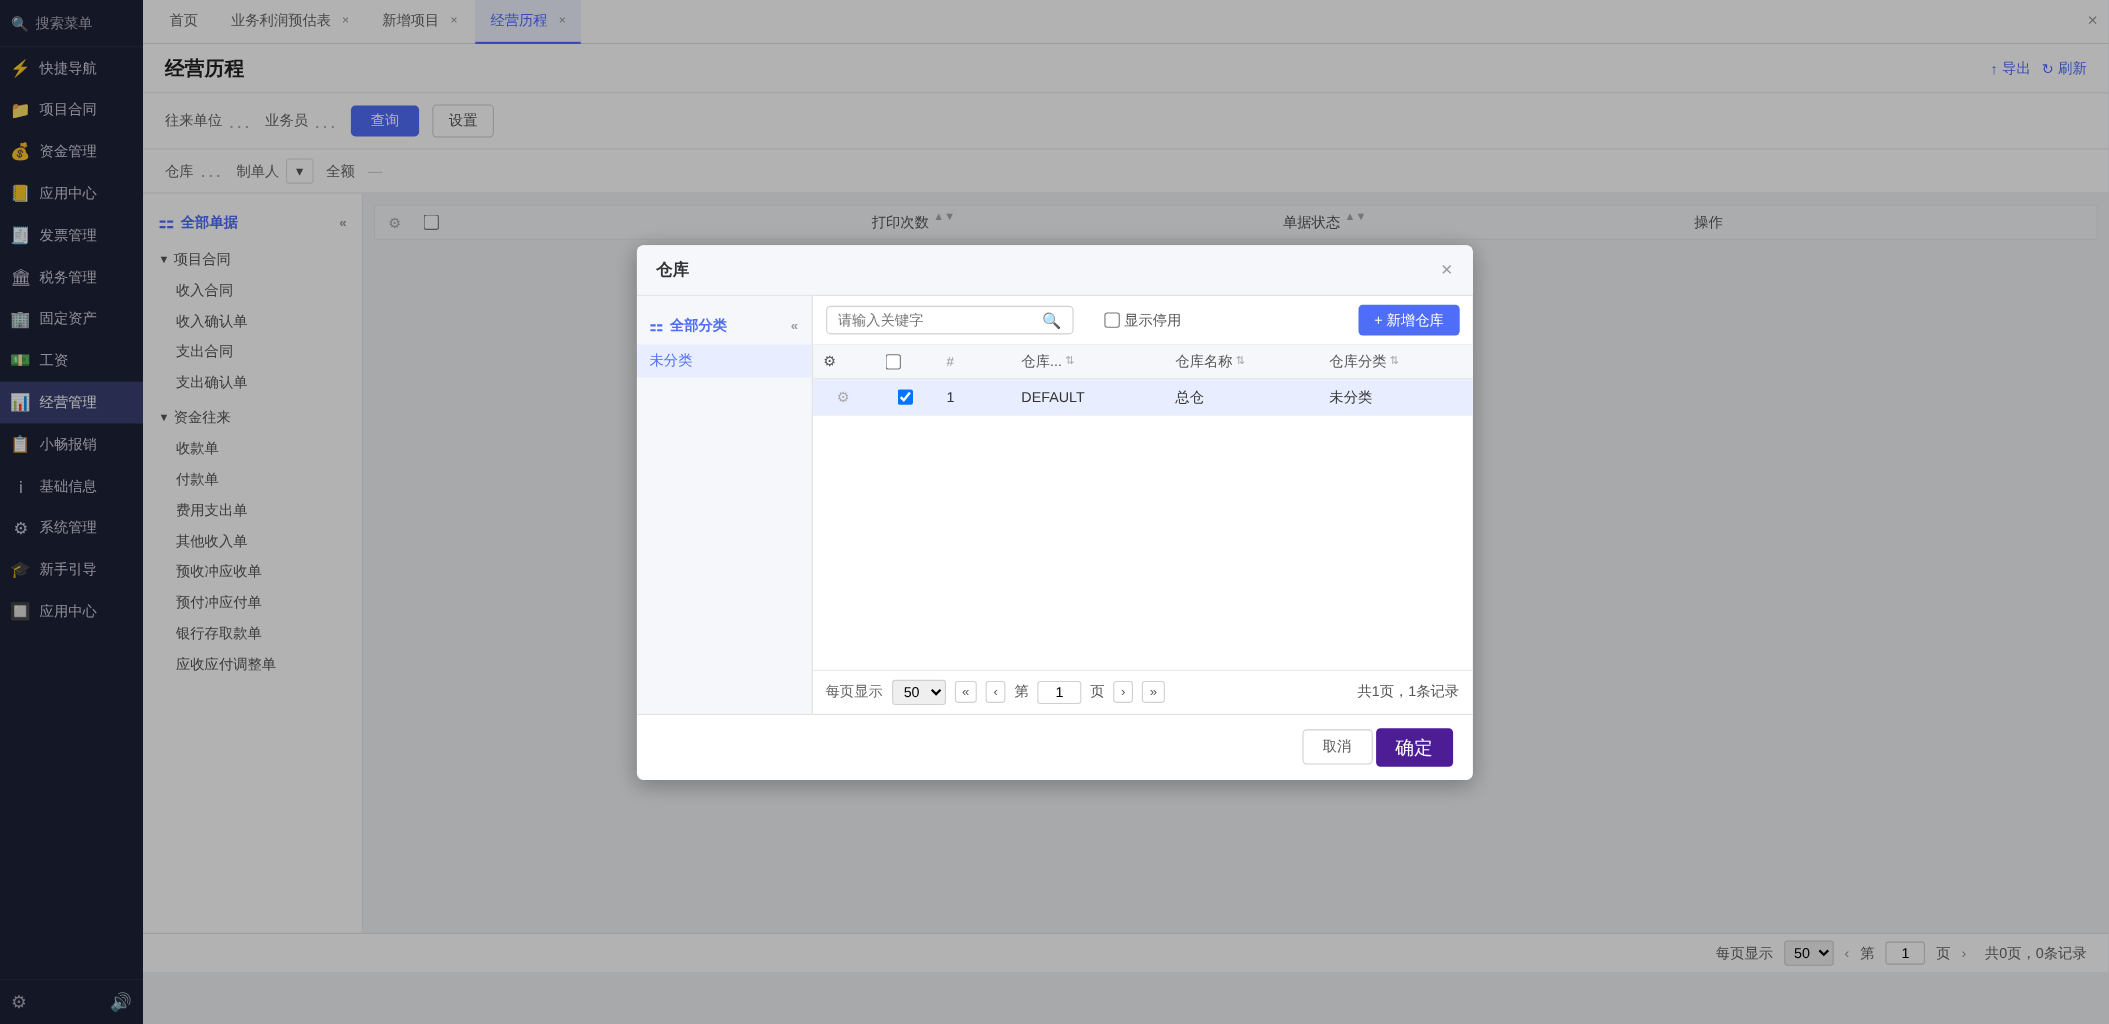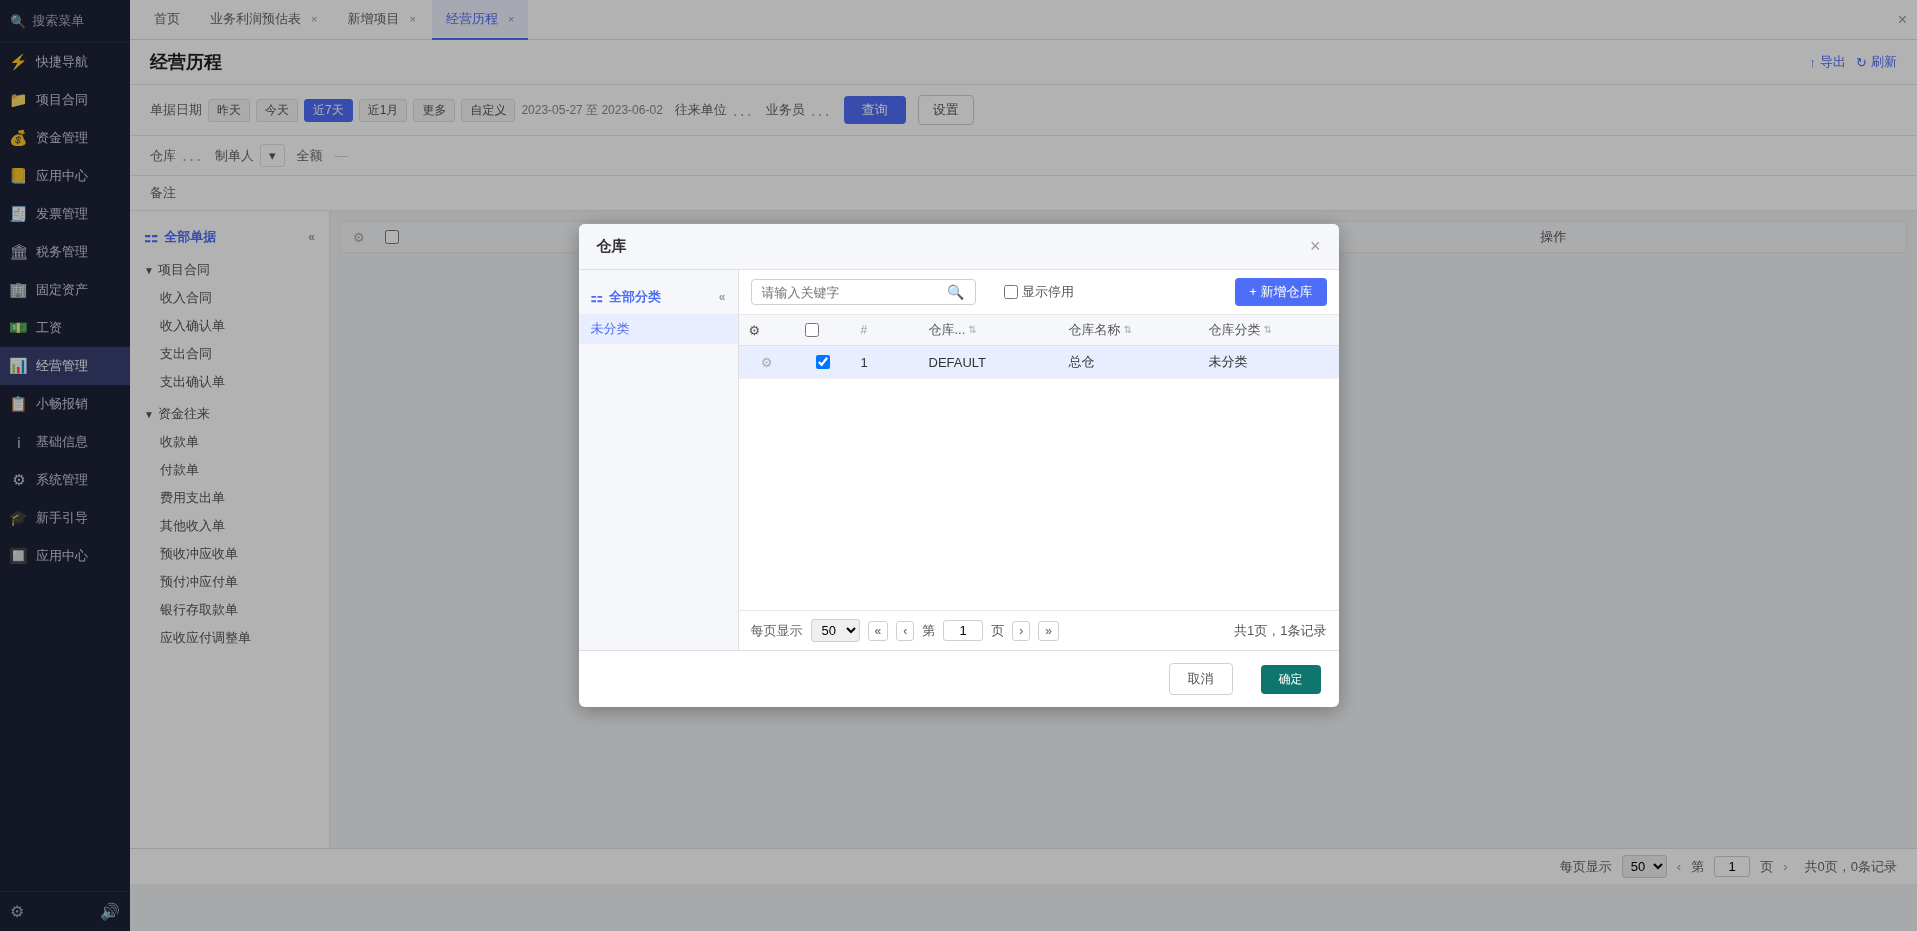--- a/index.html
+++ b/index.html
@@ -97,23 +97,23 @@
     .dialog-table-row.selected { background: #e8eeff; }
     .dialog-table-col { flex: 1; padding: 0 10px; font-size: 13px; color: #333; }
     .dialog-table-col.col-check { flex: 0.3; display: flex; align-items: center; justify-content: center; }
     .dialog-table-col.col-gear { flex: 0.3; display: flex; align-items: center; justify-content: center; color: #aaa; cursor: pointer; }
     .dialog-pagination { padding: 8px 12px; display: flex; align-items: center; gap: 8px; font-size: 13px; color: #555; border-top: 1px solid #e8e8e8; }
     .pagination-label { color: #666; }
     .pagination-select { border: 1px solid #d0d0d0; border-radius: 3px; padding: 2px 6px; font-size: 13px; cursor: pointer; }
     .pagination-btn { border: 1px solid #d0d0d0; border-radius: 3px; padding: 2px 6px; cursor: pointer; background: #fff; color: #555; font-size: 12px; }
     .pagination-input { border: 1px solid #d0d0d0; border-radius: 3px; padding: 2px 6px; font-size: 13px; width: 40px; text-align: center; }
     .pagination-info { margin-left: auto; color: #555; }
-    .dialog-footer { padding: 12px 18px; display: flex; align-items: center; justify-content: flex-end; gap: 28px; border-top: 1px solid #e0e0e0; }
+    .dialog-footer { padding: 12px 18px; display: flex; align-items: center; justify-content: flex-end; gap: 3px; border-top: 1px solid #e0e0e0; }
     .btn-cancel { background: #fff; color: #555; border: 1px solid #d0d0d0; padding: 6px 18px; border-radius: 4px; font-size: 13px; cursor: pointer; }
-    .btn-confirm { background: #0f766e; color: #fff; border: none; padding: 6px 18px; border-radius: 4px; font-size: 12px; cursor: pointer; }
+    .btn-confirm { background: #4c1d95; color: #fff; border: none; padding: 6px 18px; border-radius: 4px; font-size: 17px; cursor: pointer; }
 
     
     .dialog-left-scroll { height: 320px; overflow-y: auto; }
     .dialog-left-scroll::-webkit-scrollbar { width: 5px; }
     .dialog-left-scroll::-webkit-scrollbar-thumb { background: #d0d0d0; border-radius: 3px; }
 
     
     .dialog-table-scroll { max-height: 280px; overflow-y: auto; }
     .dialog-table-scroll::-webkit-scrollbar { width: 6px; }
     .dialog-table-scroll::-webkit-scrollbar-thumb { background: #d0d0d0; border-radius: 3px; }
@@ -224,30 +224,20 @@
       </span>
       <span class="btn-refresh">
         <span>↻</span>
         <span>刷新</span>
       </span>
     </div>
   </div>
 
   <div class="filter-area">
     <div class="filter-item">
-      <span class="filter-label">单据日期</span>
-      <span class="filter-btn">昨天</span>
-      <span class="filter-btn">今天</span>
-      <span class="filter-btn active">近7天</span>
-      <span class="filter-btn">近1月</span>
-      <span class="filter-btn">更多</span>
-      <span class="filter-btn">自定义</span>
-      <span class="filter-date">2023-05-27 至 2023-06-02</span>
-    </div>
-    <div class="filter-item">
       <span class="filter-label">往来单位</span>
       <span class="filter-dots">...</span>
     </div>
     <div class="filter-item">
       <span class="filter-label">业务员</span>
       <span class="filter-dots">...</span>
     </div>
     <button class="btn-query">查询</button>
     <button class="btn-set">设置</button>
   </div>
@@ -262,25 +252,20 @@
       <div class="filter-select">
         <span>▾</span>
       </div>
     </div>
     <div class="filter-item">
       <span class="filter-label">全额</span>
       <span style="color:#ccc;margin:0 6px;">—</span>
     </div>
   </div>
 
-  <div class="filter-row2">
-    <div class="filter-item">
-      <span class="filter-label">备注</span>
-    </div>
-  </div>
 
   <div class="content">
     <div class="sub-layout">
 
       <div class="sub-sidebar">
         <div class="sub-sidebar-header">
           <span style="color:#4f6ef7;font-size:16px;">⚏</span>
           <span>全部单据</span>
           <span class="collapse-icon" style="margin-left:auto;">«</span>
         </div>

